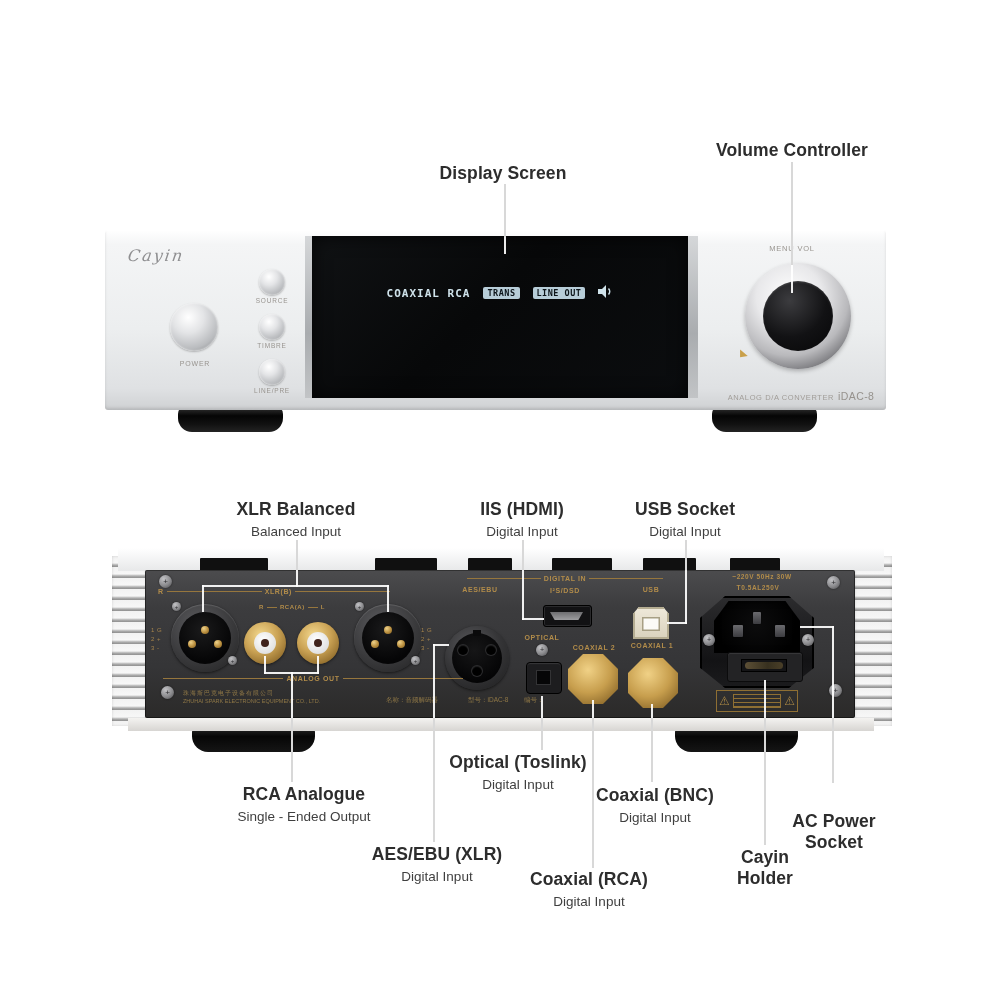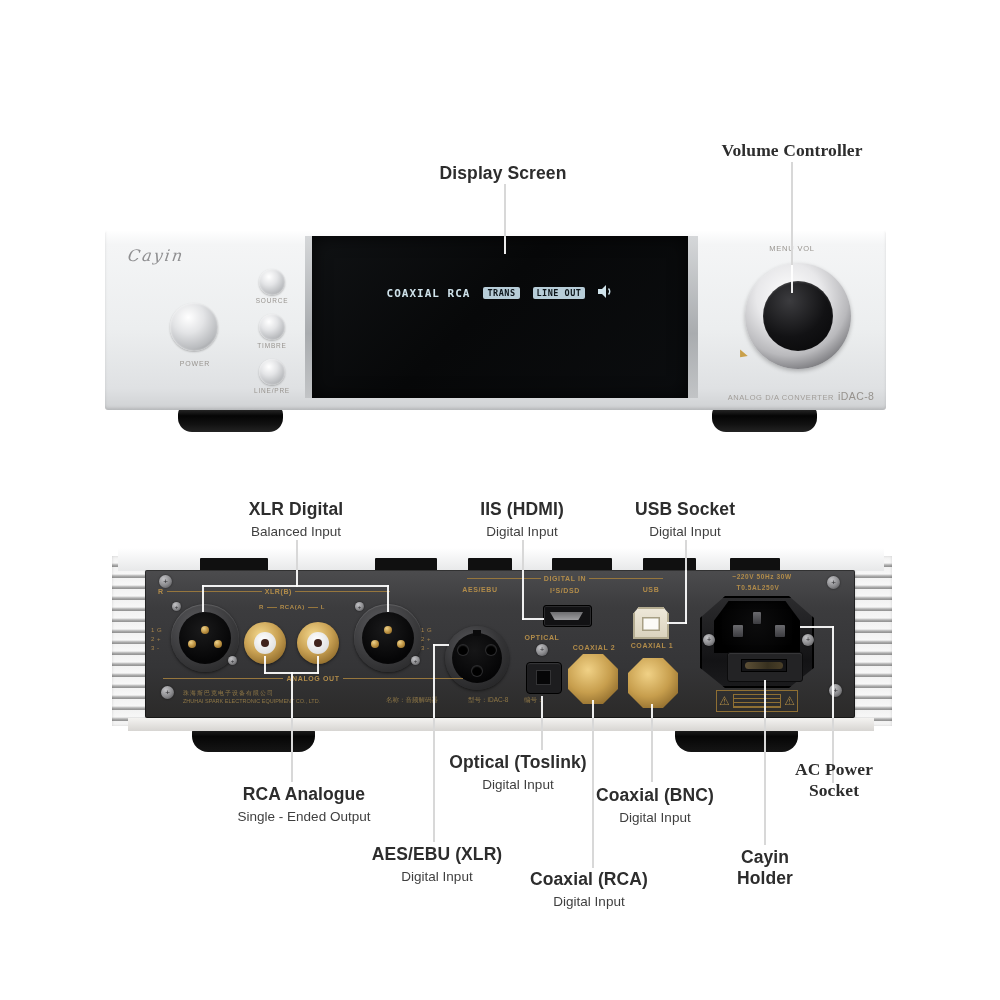--- a/index.html
+++ b/index.html
@@ -357,25 +357,25 @@
   <div class="lv lg" style="left:651px;top:718px;height:64px;"></div>
   <div class="lv lw" style="left:764px;top:680px;height:38px;"></div>
   <div class="lv lg" style="left:764px;top:718px;height:127px;"></div>
   <div class="lh lw" style="left:800px;top:626px;width:34px;"></div>
   <div class="lv lw" style="left:832px;top:626px;height:92px;"></div>
   <div class="lv lg" style="left:832px;top:718px;height:65px;"></div>
 
   <div class="ann" style="left:503px;top:163px;">
     <div class="ann-title">Display Screen</div>
   </div>
-  <div class="ann" style="left:792px;top:140px;font-family:Liberation Serif, serif;">
+  <div class="ann" style="left:792px;top:140px;">
     <div class="ann-title">Volume Controller</div>
   </div>
   <div class="ann" style="left:296px;top:499px;">
-    <div class="ann-title">XLR Digital</div>
+    <div class="ann-title">XLR Balanced</div>
     <div class="ann-sub">Balanced Input</div>
   </div>
   <div class="ann" style="left:522px;top:499px;">
     <div class="ann-title">IIS (HDMI)</div>
     <div class="ann-sub">Digital Input</div>
   </div>
   <div class="ann" style="left:685px;top:499px;">
     <div class="ann-title">USB Socket</div>
     <div class="ann-sub">Digital Input</div>
   </div>
@@ -395,17 +395,17 @@
     <div class="ann-title">Coaxial (RCA)</div>
     <div class="ann-sub">Digital Input</div>
   </div>
   <div class="ann" style="left:655px;top:785px;">
     <div class="ann-title">Coaxial (BNC)</div>
     <div class="ann-sub">Digital Input</div>
   </div>
   <div class="ann" style="left:765px;top:847px;width:72px;">
     <div class="ann-title">Cayin Holder</div>
   </div>
-  <div class="ann" style="left:834px;top:759px;width:100px;font-family:Liberation Serif, serif;">
+  <div class="ann" style="left:834px;top:811px;width:100px;">
     <div class="ann-title">AC Power Socket</div>
   </div>
 
 </div>
 
 </body></html>

